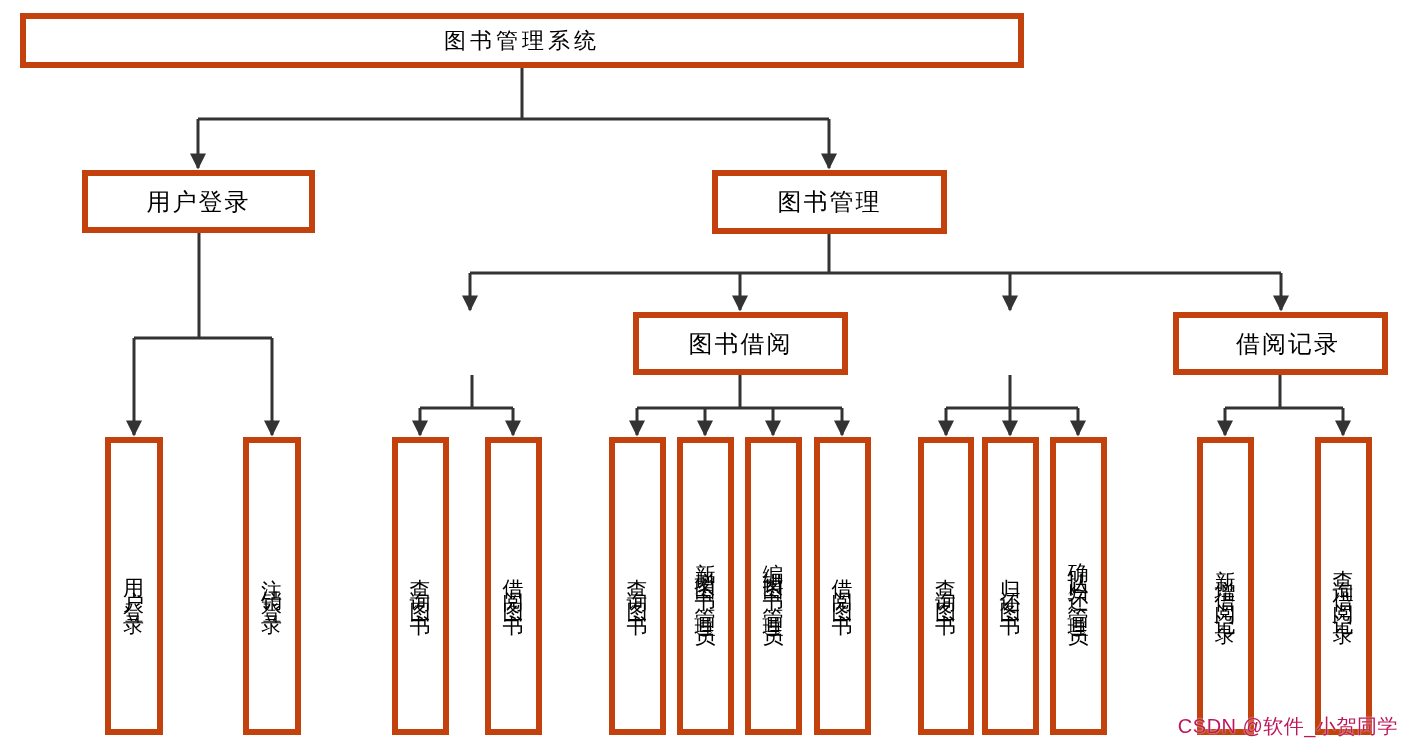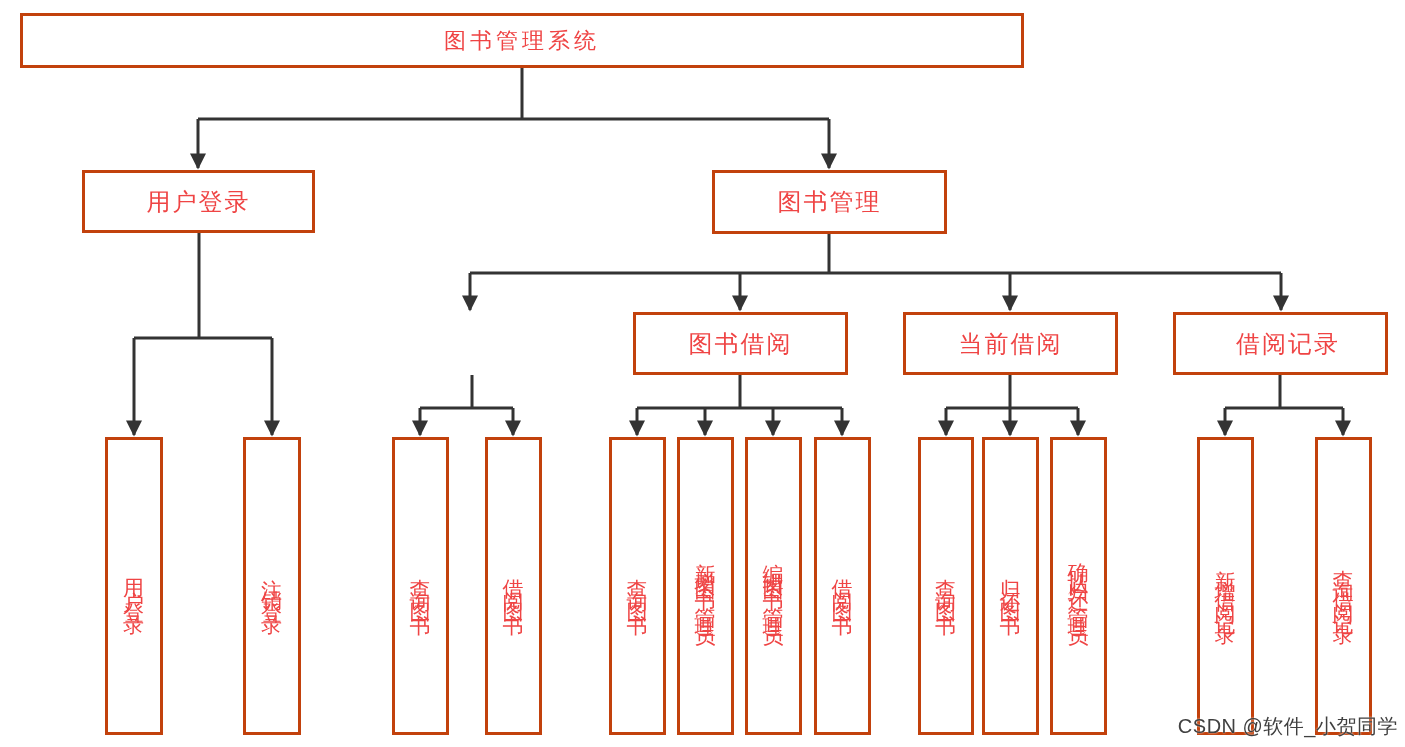--- a/index.html
+++ b/index.html
@@ -17,25 +17,25 @@
   #wires {
     position: absolute;
     left: 0; top: 0;
     width: 1405px; height: 747px;
     pointer-events: none;
   }
 
   .node {
     position: absolute;
     background: #ffffff;
-    border: 3px solid #c2410c;
+    border: 6px solid #c2410c;
     display: flex;
     align-items: center;
     justify-content: center;
-    color: #ef4444;
+    color: #000000;
     z-index: 2;
   }
 
   .hnode { font-size: 24px; letter-spacing: 2px; white-space: nowrap; }
 
   #n-root  { left: 20px;  top: 13px;  width: 1004px; height: 55px; font-size: 22px; letter-spacing: 4px; }
   #n-l2-0  { left: 82px;  top: 170px; width: 233px;  height: 63px; }
   #n-l2-1  { left: 712px; top: 170px; width: 235px;  height: 64px; }
   #n-l3-0  { left: 364px; top: 312px; width: 217px;  height: 63px; }
   #n-l3-1  { left: 633px; top: 312px; width: 215px;  height: 63px; text-align: right; }
@@ -67,21 +67,21 @@
   #lf-d1 { left: 982px; }
   #lf-d2 { left: 1050px; }
   #lf-e0 { left: 1197px; }
   #lf-e1 { left: 1315px; }
 
   #watermark {
     position: absolute;
     right: 7px;
     bottom: 7px;
     font-size: 20px;
-    color: #404040;
+    color: #be185d;
     letter-spacing: 0.5px;
     text-shadow: 0 0 2px #ffffff;
     z-index: 10;
     white-space: nowrap;
   }
 </style>
 </head>
 <body>
 
 <div id="canvas">
@@ -121,21 +121,20 @@
     <path d="M1225,408 V435" fill="none" stroke="#333333" stroke-width="3" marker-end="url(#arrow)"></path>
     <path d="M1343,408 V435" fill="none" stroke="#333333" stroke-width="3" marker-end="url(#arrow)"></path>
   </svg>
 
   <div class="node hnode" id="n-root">图书管理系统</div>
 
   <div class="node hnode" id="n-l2-0">用户登录</div>
   <div class="node hnode" id="n-l2-1">图书管理</div>
 
   <div class="node hnode" id="n-l3-1">图书借阅</div>
-  <div class="node hnode" id="n-l3-2">当前借阅</div>
   <div class="node hnode" id="n-l3-3">借阅记录</div>
 
   <div class="node leaf ls-lg" id="lf-a0">用户登录</div>
   <div class="node leaf ls-lg" id="lf-a1">注销登录</div>
 
   <div class="node leaf ls-lg" id="lf-b0">查询图书</div>
   <div class="node leaf ls-lg" id="lf-b1">借阅图书</div>
 
   <div class="node leaf ls-lg" id="lf-c0">查询图书</div>
   <div class="node leaf ls-sm" id="lf-c1">新增图书（管理员）</div>

